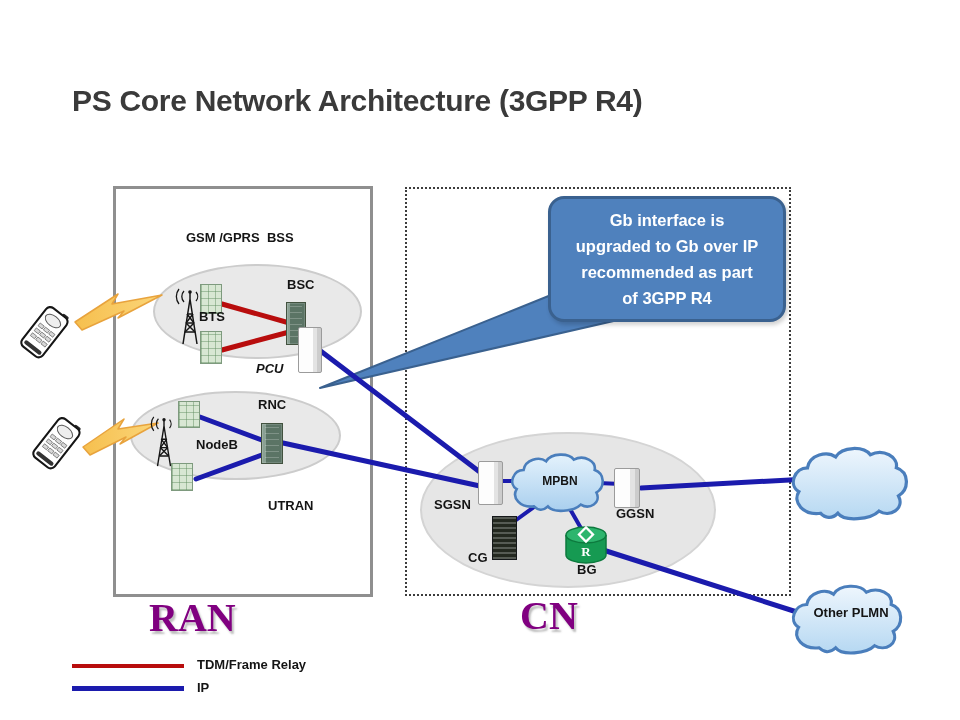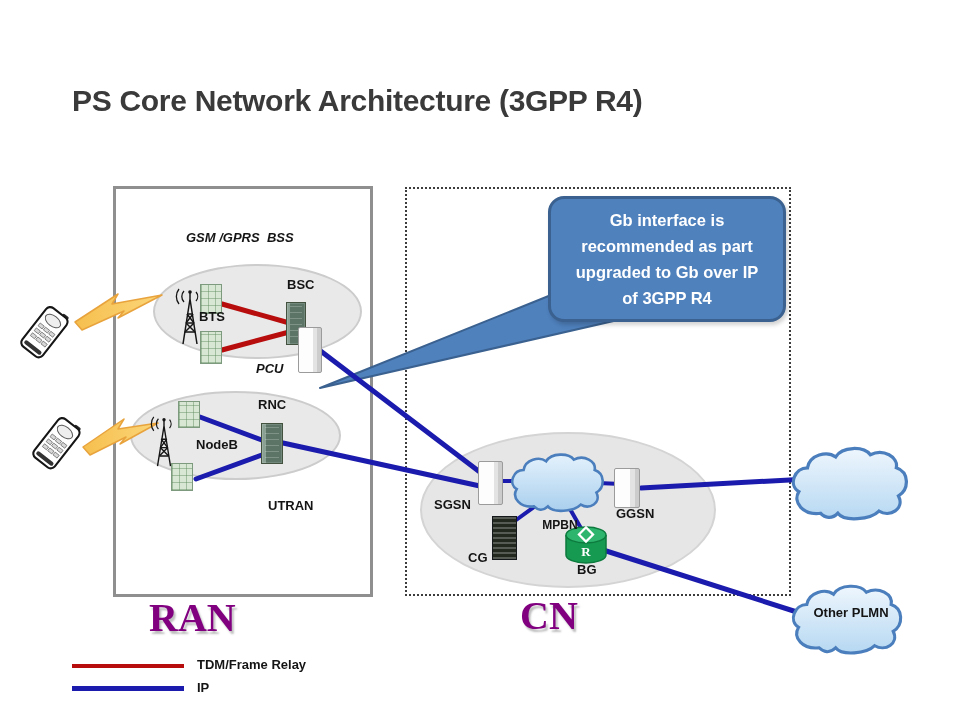--- a/index.html
+++ b/index.html
@@ -36,21 +36,21 @@
     box-shadow:inset 0 0 0 1px rgba(255,255,255,.15);}
   .cab-dgreen::after{content:"";position:absolute;inset:3px 3px 3px 3px;
     background:repeating-linear-gradient(180deg,rgba(255,255,255,.22) 0 1px,transparent 1px 6px);}
   .cab-white{background:linear-gradient(90deg,#fdfdfd 0 64%,#e3e3e3 64% 82%,#cccccc 82%);
     border:1px solid #9b9b9b;border-radius:2px;}
   .cab-dark{background:repeating-linear-gradient(180deg,#565b54 0 2px,#23281f 2px 5px);
     border:1px solid #15181a;}
 
   
   .lbl{position:absolute;z-index:6;font-size:13px;font-weight:bold;color:#141414;white-space:pre;}
-  .lbl-sm{font-size:12px;margin-top:44px;}
+  .lbl-sm{font-size:12px;}
   .region-lbl{position:absolute;z-index:6;width:160px;text-align:left;
     font-family:"Liberation Serif","DejaVu Serif",serif;font-weight:bold;font-size:40px;
     color:#800080;text-shadow:2px 3px 2px rgba(110,110,110,.45);}
 
   
   .callout{position:absolute;left:548px;top:196px;width:238px;height:126px;z-index:5;
     background:#4f81bd;border:3px solid #3a618f;border-radius:16px;box-sizing:border-box;
     display:flex;flex-direction:column;justify-content:center;align-items:center;
     color:#ffffff;font-weight:bold;font-size:16.5px;line-height:26px;text-align:center;
     box-shadow:2px 3px 4px rgba(0,0,0,.18);}
@@ -109,21 +109,21 @@
       <line x1="641" y1="488" x2="808" y2="479"></line>
       <line x1="600" y1="549" x2="800" y2="613"></line>
     </g>
 
     <g fill="url(#boltg)" stroke="#e8a33d" stroke-width="1.5" stroke-linejoin="round">
       <polygon points="75,322 118,294 112,304 162,295 118,318 124,311 82,330" transform="translate(0,0)"></polygon>
       <polygon points="83,447 124,419 118,429 158,423 120,444 126,437 90,455"></polygon>
     </g>
   </svg>
 
-  <div class="lbl" style="left:186px;top:230px;font-style:italic;">GSM /GPRS  BSS</div>
+  <div class="lbl" style="left:186px;top:230px;">GSM /GPRS  BSS</div>
 
   <svg class="icon" style="left:172px;top:288px;" width="36" height="58" viewBox="0 0 36 58">
     <g stroke="#151515" stroke-width="1.5" fill="none">
       <path d="M11,56 L18,11 L25,56"></path>
       <path d="M13,44 L23,44 M14,35 L22,35 M15,26 L21,26"></path>
       <path d="M13,44 L22,35 M23,44 L14,35 M14,35 L21,26 M22,35 L15,26"></path>
       <path d="M18,11 L18,5"></path>
       <path d="M12,3 A8,8 0 0 0 12,14" stroke-width="1.3"></path>
       <path d="M7,1 A12,12 0 0 0 7,16" stroke-width="1.3"></path>
       <path d="M24,4 A7,7 0 0 1 24,13" stroke-width="1.3"></path>
@@ -194,22 +194,22 @@
         <rect x="18" y="28" width="5" height="3.4"></rect>
       <rect x="5" y="34" width="5" height="3.4"></rect>
         <rect x="11.5" y="34" width="5" height="3.4"></rect>
         <rect x="18" y="34" width="5" height="3.4"></rect>
     </g>
     <rect x="4" y="43" width="20" height="4" rx="2" fill="#333"></rect>
   </svg>
 
   <div class="callout">
     <div>Gb interface is</div>
+    <div>upgraded to  Gb over IP</div>
     <div>recommended as part</div>
-    <div>upgraded to  Gb over IP</div>
     <div>of 3GPP R4</div>
   </div>
 
   <div class="cab cab-white" style="left:478px;top:461px;width:25px;height:44px;"></div>
   <div class="lbl" style="left:434px;top:497px;">SGSN</div>
 
   <svg class="cloud" style="left:508px;top:444px;" width="104" height="78" viewBox="0 0 120 70">
     <defs>
         <linearGradient id="mpbng" x1="0" y1="0" x2="0" y2="1">
       <stop offset="0" stop-color="#e4f2fc"></stop>

